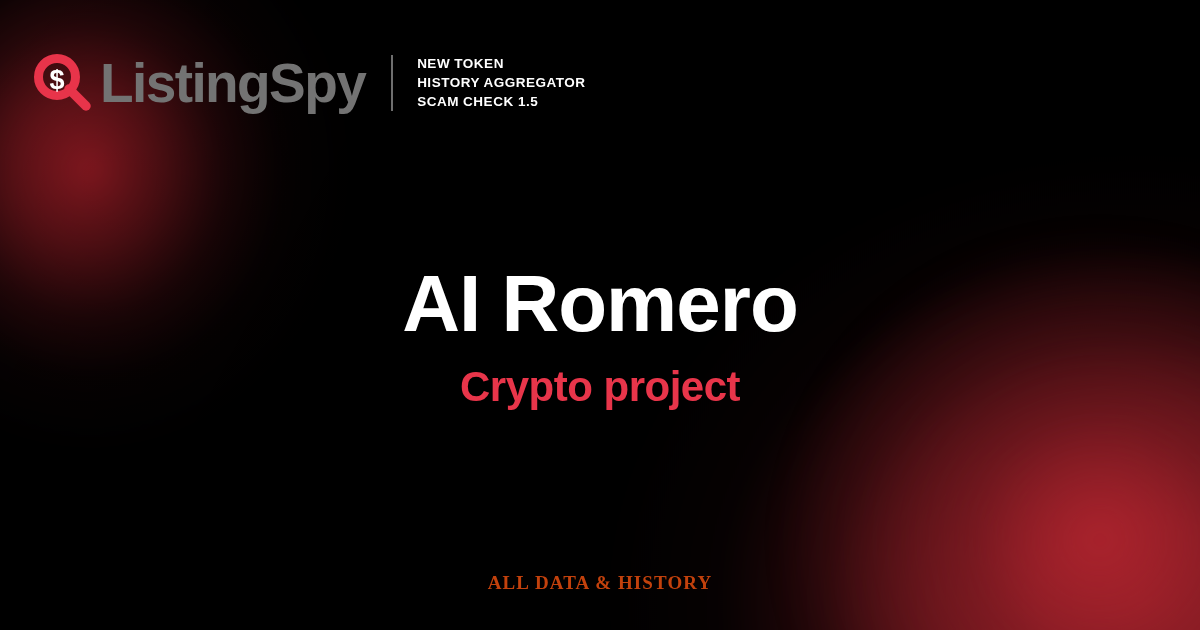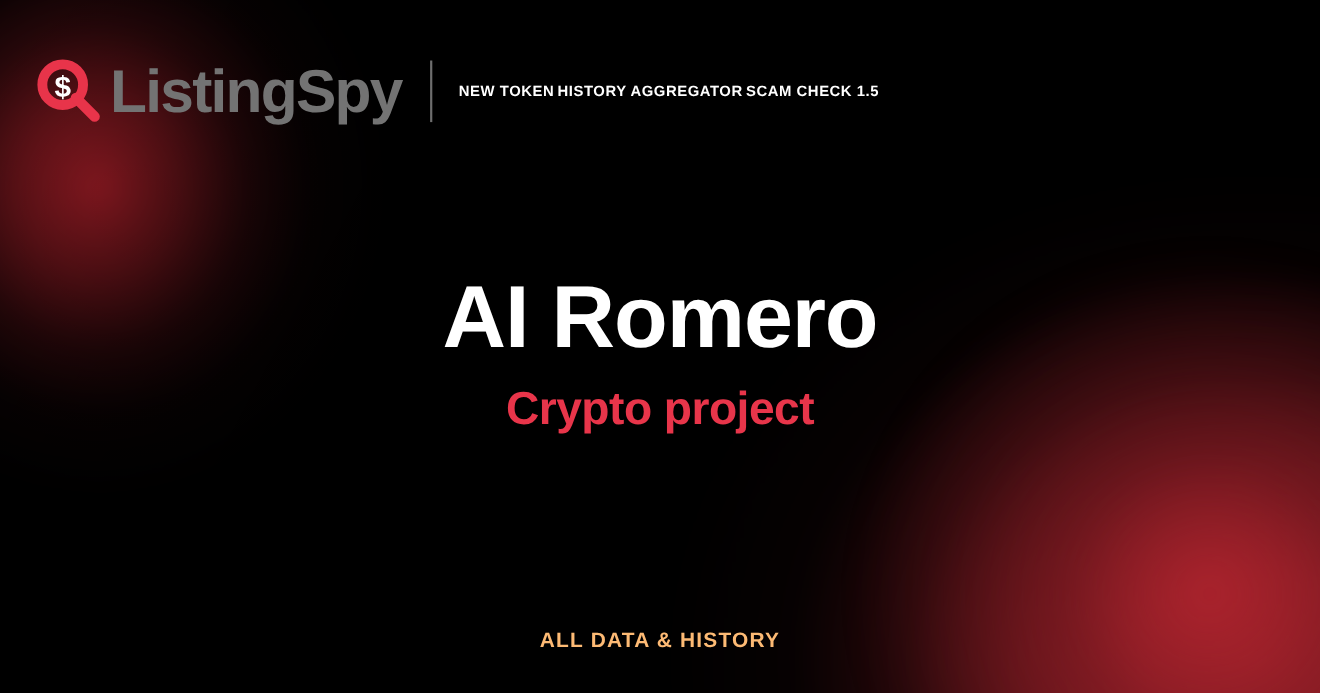--- a/index.html
+++ b/index.html
@@ -102,21 +102,21 @@
   }
   .logo-divider {
     width: 2px;
     height: 56px;
     background: #6e6e6e;
     margin: 0 24px 0 26px;
     flex: 0 0 2px;
   }
   .tagline {
     display: flex;
-    flex-direction: row;
+    flex-direction: column;
     justify-content: center;
     gap: 3px;
   }
   .tagline-line {
     color: #ffffff;
     font-size: 13.5px;
     font-weight: 700;
     letter-spacing: 0.5px;
     line-height: 1.18;
     white-space: nowrap;
@@ -130,21 +130,21 @@
     top: 248px;
     text-align: center;
     z-index: 5;
   }
   .title {
     color: #ffffff;
     font-size: 80px;
     font-weight: 700;
     letter-spacing: -1px;
     line-height: 1.0;
-    margin: 0;
+    margin: 16px;
     white-space: nowrap;
   }
   .subtitle {
     font-size: 42px;
     font-weight: 700;
     letter-spacing: -0.5px;
     line-height: 1.0;
     margin: 22px 0 0 0;
     white-space: nowrap;
   }
@@ -152,25 +152,26 @@
   
   .footer {
     position: absolute;
     left: 0;
     right: 0;
     top: 572px;
     text-align: center;
     z-index: 5;
   }
   .footer-text {
-    color: #fdba74;
+    color: #c2410c;
     font-size: 19px;
     font-weight: 700;
     letter-spacing: 1.1px;
     white-space: nowrap;
+    font-family: Liberation Serif, serif;
   }
 </style>
 </head>
 <body>
 
 <div class="card">
 
   <div class="glow-layer">
     <div class="glow-topleft"></div>
     <div class="vignette"></div>

